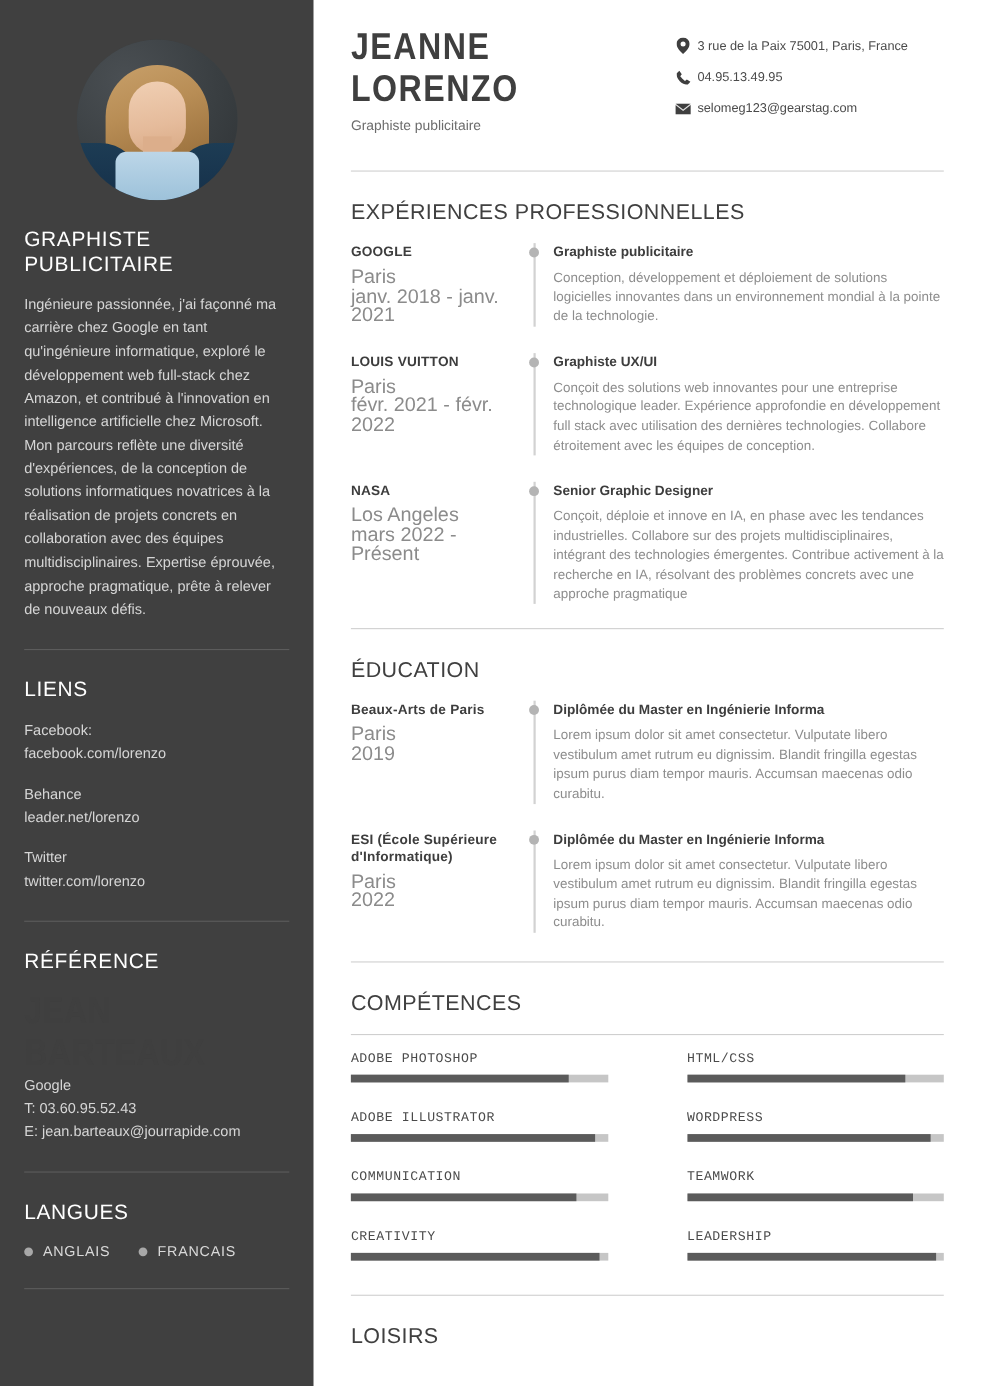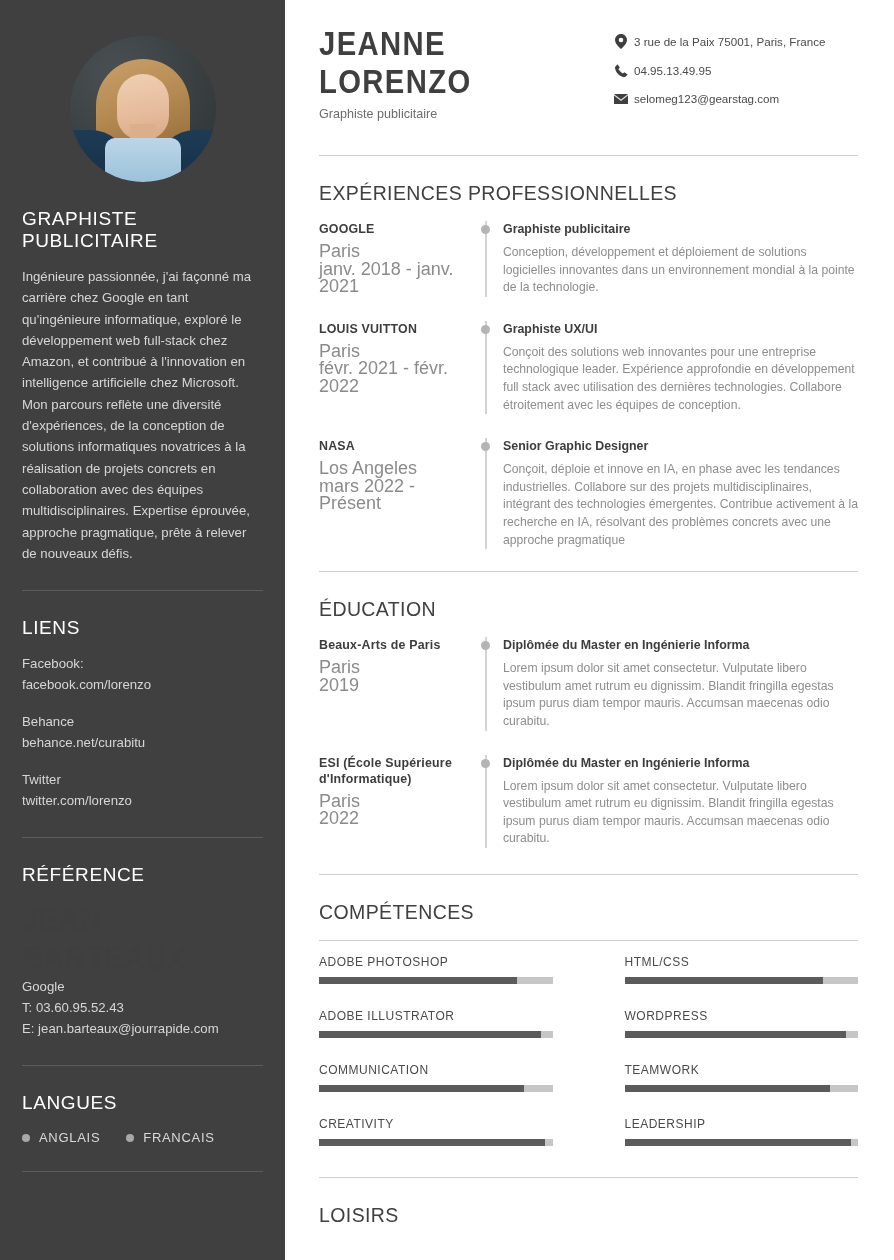--- a/index.html
+++ b/index.html
@@ -117,21 +117,21 @@
     width: 9px; height: 9px; border-radius: 50%; background: #b4b4b4;
   }
   .org { font-size: 12.4px; font-weight: bold; color: #3d3d3d; letter-spacing: .2px; line-height: 16px; }
   .meta { font-size: 18px; color: #8b8b8b; line-height: 17.5px; margin-top: 6px; }
   .role { font-size: 12.4px; font-weight: bold; color: #3d3d3d; line-height: 16px; }
   .desc { font-size: 12.2px; color: #8d8d8d; line-height: 17.6px; margin-top: 7px; }
   .entry-gap { height: 24px; }
 
   
   .skills-grid { display: flex; gap: 72px; padding-top: 14px; }
-  .skill-col { flex: 1; }
+  .skill-col { flex: 1; font-family: Liberation Mono, monospace; }
   .skill { margin-bottom: 25px; }
   .skill-name { font-size: 12px; color: #4a4a4a; letter-spacing: .5px; margin-bottom: 8px; }
   .bar { height: 7px; background: #c6c6c6; width: 100%; }
   .bar-fill { height: 7px; background: #5b5b5b; }
 </style>
 </head>
 <body>
 
 <div class="page">
 
@@ -158,21 +158,21 @@
 
     <div class="side-block">
       <div class="side-h">LIENS</div>
 
       <div class="link-item">
         <div class="lbl">Facebook:</div>
         <div class="val">facebook.com/lorenzo</div>
       </div>
       <div class="link-item">
         <div class="lbl">Behance</div>
-        <div class="val">behance.net/curabitu</div>
+        <div class="val">leader.net/lorenzo</div>
       </div>
       <div class="link-item">
         <div class="lbl">Twitter</div>
         <div class="val">twitter.com/lorenzo</div>
       </div>
     </div>
 
     <div class="side-rule"></div>
 
     <div class="side-block">

